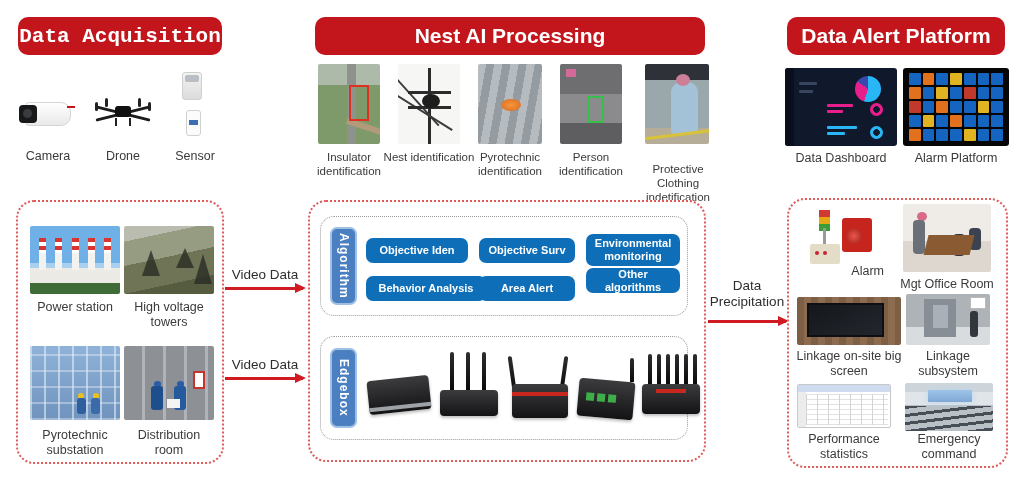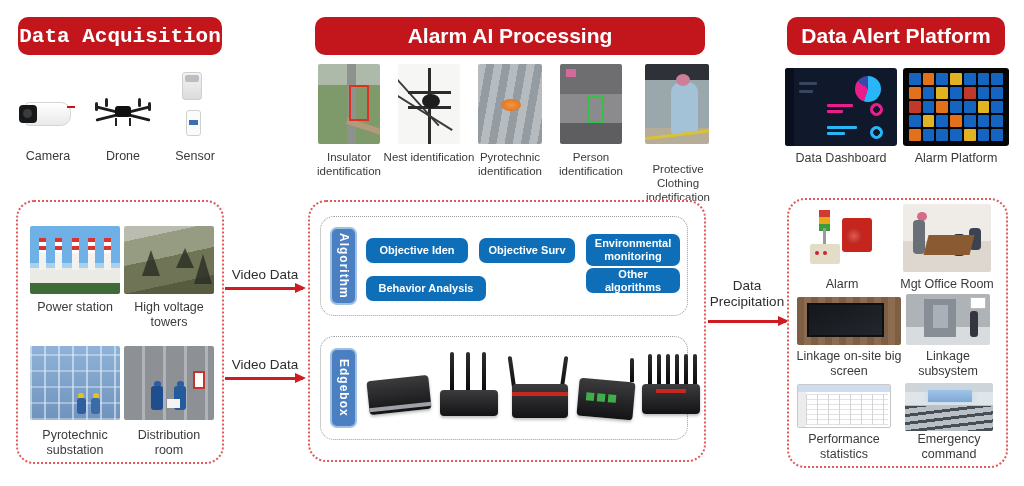--- a/index.html
+++ b/index.html
@@ -127,21 +127,21 @@
   .dev-body{position:absolute;background:linear-gradient(#3c3c3f,#131315);border-radius:4px;box-shadow:0 2px 3px rgba(0,0,0,.25);}
   .ant{position:absolute;width:4px;background:linear-gradient(#2e2e31,#0b0b0c);border-radius:2px 2px 0 0;}
   .dstrip{position:absolute;left:0;right:0;height:4px;}
 </style>
 </head>
 <body>
 
 <div class="canvas">
 
   <div class="banner" style="left:18px;top:17px;width:204px;height:38px;font-family:Liberation Mono, monospace;">Data Acquisition</div>
-  <div class="banner" style="left:315px;top:17px;width:390px;height:38px;">Alarm AI Processing</div>
+  <div class="banner" style="left:315px;top:17px;width:390px;height:38px;">Nest AI Processing</div>
   <div class="banner" style="left:787px;top:17px;width:218px;height:38px;">Data Alert Platform</div>
 
   <div style="position:absolute;left:15px;top:92px;width:66px;height:48px;">
     <div class="cam-body"></div>
       <div class="cam-lens"></div>
       <div class="cam-mark"></div>
   </div>
   <div class="cap" style="left:8px;top:149px;width:80px;">Camera</div>
 
   <div style="position:absolute;left:93px;top:94px;width:60px;height:44px;">
@@ -297,20 +297,21 @@
 
   <div class="dashedbox" style="left:308px;top:200px;width:398px;height:262px;"></div>
 
   <div class="graybox" style="left:320px;top:216px;width:368px;height:100px;"></div>
   <div class="vtab" style="left:330px;top:227px;width:27px;height:78px;">Algorithm</div>
 
   <div class="abtn" style="left:366px;top:238px;width:102px;height:25px;">Objective Iden</div>
   <div class="abtn" style="left:479px;top:238px;width:96px;height:25px;">Objective Surv</div>
   <div class="abtn" style="left:586px;top:234px;width:94px;height:32px;">Environmental monitoring</div>
   <div class="abtn" style="left:366px;top:276px;width:120px;height:25px;">Behavior Analysis</div>
+  <div class="abtn" style="left:479px;top:276px;width:96px;height:25px;">Area Alert</div>
   <div class="abtn" style="left:586px;top:268px;width:94px;height:25px;">Other algorithms</div>
 
   <div class="graybox" style="left:320px;top:336px;width:368px;height:104px;"></div>
   <div class="vtab" style="left:330px;top:348px;width:27px;height:80px;">Edgebox</div>
 
   <div style="position:absolute;left:366px;top:352px;width:70px;height:80px;">
     <div class="dev-body" style="left:2px;top:26px;width:62px;height:34px;transform:rotate(-6deg);">
       <div class="dstrip" style="bottom:3px;background:#9ea2a6;"></div>
     </div>
   </div>
@@ -354,21 +355,21 @@
     <div class="seg" style="top:11px;background:#e6a817;"></div>
     <div class="seg" style="top:18px;background:#3a9d3a;"></div>
     <div class="pole"></div>
     <div class="base">
         <i style="left:5px;"></i>
         <i style="left:13px;"></i>
       </div>
     <div class="rem"></div>
     <div class="horn"></div>
   </div>
-  <div class="cap" style="left:800px;top:277px;width:84px;">Alarm</div>
+  <div class="cap" style="left:800px;top:264px;width:84px;text-align:right;">Alarm</div>
 
   <div class="ph p-office" style="left:903px;top:204px;width:88px;height:68px;">
     <div class="hat"></div>
     <div class="fig" style="left:10px;top:16px;height:34px;background:#6a6f78;"></div>
     <div class="fig" style="right:10px;top:24px;"></div>
     <div class="fig" style="right:26px;top:30px;background:#2e3440;"></div>
     <div class="desk"></div>
   </div>
   <div class="cap" style="left:895px;top:277px;width:104px;">Mgt Office Room</div>
 

